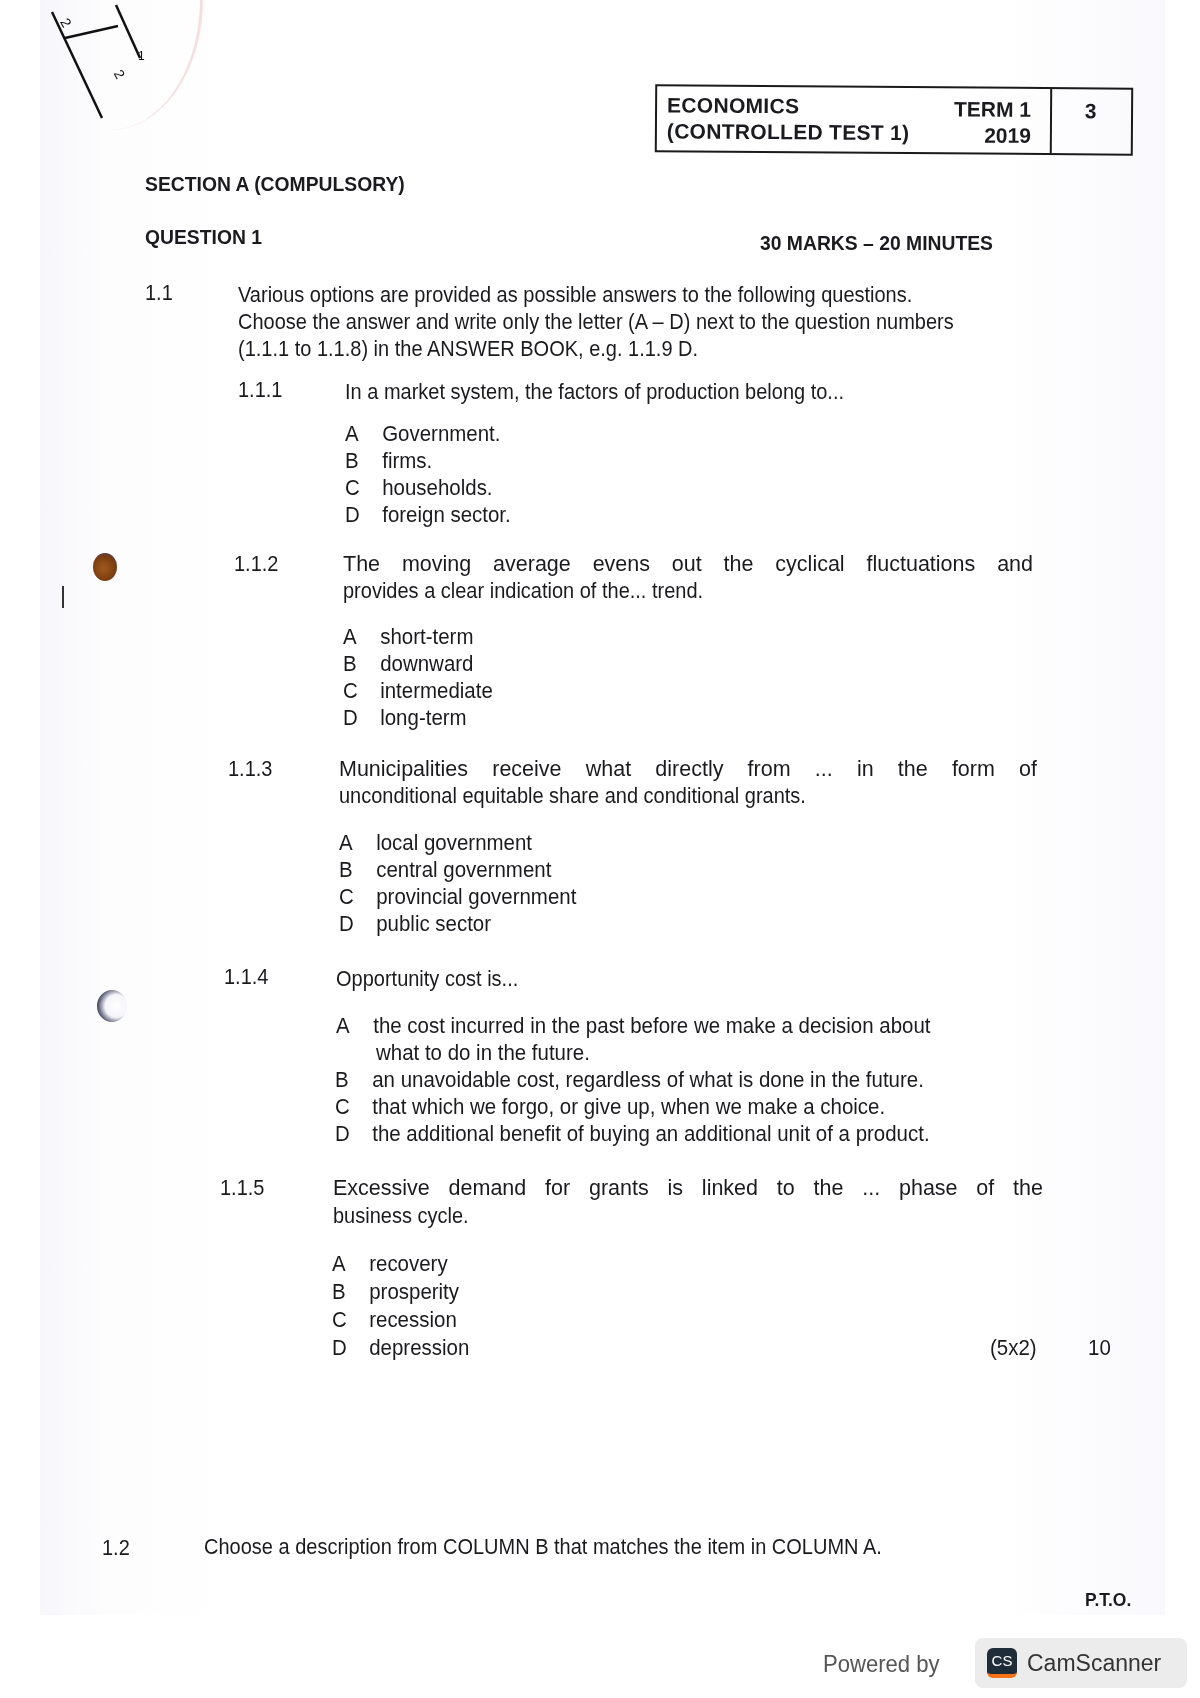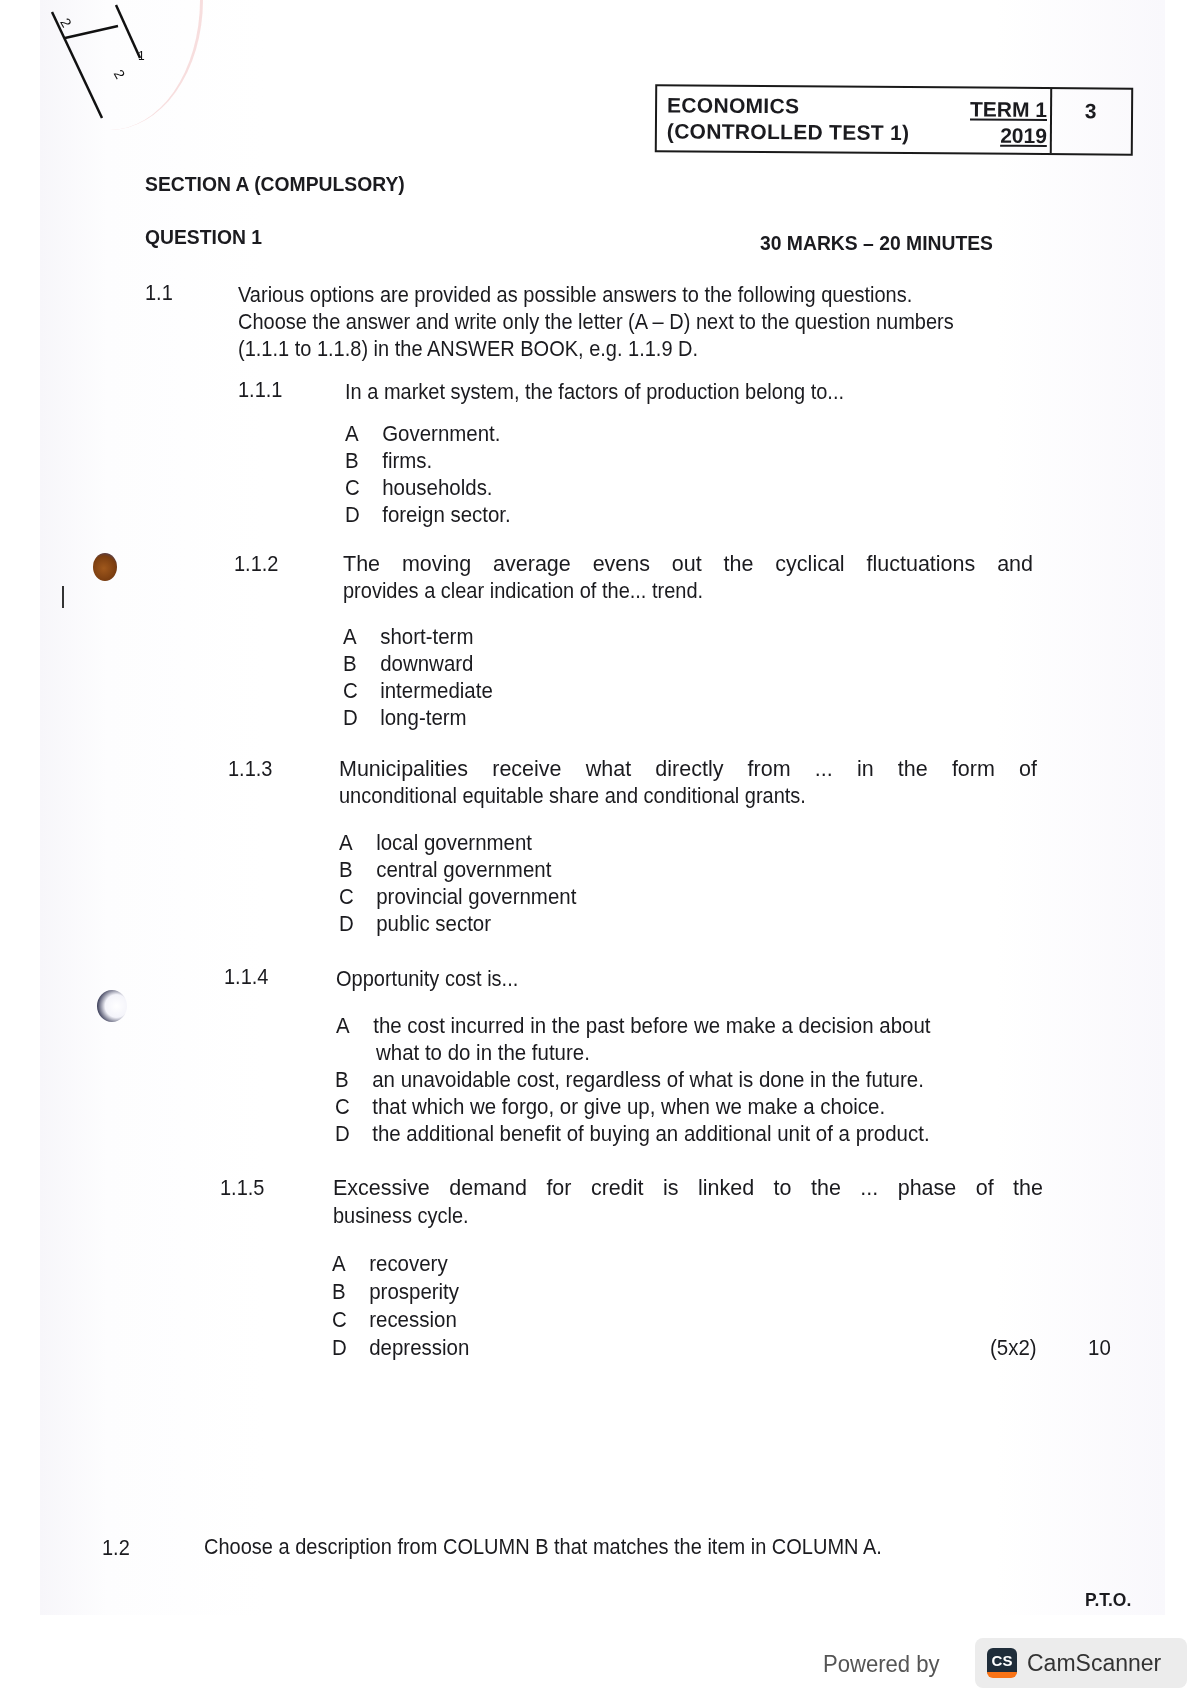--- a/index.html
+++ b/index.html
@@ -13,42 +13,42 @@
     position:absolute; left:40px; top:0; width:1125px; height:1615px;
     background:linear-gradient(90deg,#f7f6fa 0%, #fdfdfe 6%, #ffffff 20%, #ffffff 85%, #f9f8fc 100%);
   }
   .abs { position:absolute; }
   .header-box {
     position:absolute; left:655px; top:86px; width:478px; height:68px;
     border:2.5px solid #1a1a1a; box-sizing:border-box;
     transform:rotate(0.4deg);
   }
   .hb-left { position:absolute; left:10px; top:6px; font-weight:bold; font-size:21px; line-height:26px; letter-spacing:0.3px; }
-  .hb-term { position:absolute; right:84px; top:8px; font-weight:bold; font-size:21px; line-height:26px; text-align:right;text-decoration:underline; }
+  .hb-term { position:absolute; right:100px; top:8px; font-weight:bold; font-size:21px; line-height:26px; text-align:right; }
   .hb-div { position:absolute; left:393px; top:0; bottom:0; border-left:2px solid #1a1a1a; }
   .hb-page { position:absolute; left:393px; right:0; top:10px; text-align:center; font-weight:bold; font-size:21px; }
   .bold { font-weight:bold; }
   .t20 { font-size:21px; }
   .t22 { font-size:22px; }
   .txt { font-size:21.5px; line-height:27px; transform:scaleX(0.93); transform-origin:left top; }
   .opt { position:absolute; font-size:22px; line-height:26.5px; transform:scaleX(0.93); transform-origin:left top; }
   .opt .L { display:inline-block; width:40px; }
   .justify { text-align:justify; text-align-last:justify; }
   .hole {
     position:absolute; border-radius:50%;
   }
   .cs-badge {
     position:absolute; left:975px; top:1638px; width:212px; height:50px;
     background:#ececec; border-radius:8px;
   }
   .cs-logo {
     position:absolute; left:12px; top:10px; width:30px; height:30px;
-    background:#1f2d3a; border-radius:6px; color:#fff; font-weight:bold;
+    background:#1f2d3a; border-radius:6px; color:#fff; font-weight:normal;
     font-size:15px; text-align:center; line-height:26px;
-    border-bottom:6px solid #f97316; box-sizing:border-box;
+    border-bottom:4px solid #f97316; box-sizing:border-box;
   }
   .cs-name { position:absolute; left:52px; top:12px; font-size:23px; color:#333; }
 </style>
 </head>
 <body>
 
 <div class="page-scan"></div>
 
 <svg class="abs" style="left:40px;top:0;" width="120" height="130">
   <path d="M12 12 L62 118" stroke="#111" stroke-width="2.5" fill="none"></path>
@@ -112,21 +112,21 @@
 
 <div class="abs txt" style="left:224px;top:964px;">1.1.4</div>
 <div class="abs txt" style="left:336px;top:966px;">Opportunity cost is...</div>
 <div class="opt" style="left:336px;top:1013px;"><span class="L">A</span><span>the cost incurred in the past before we make a decision about</span></div>
 <div class="opt" style="left:376px;top:1040px;">what to do in the future.</div>
 <div class="opt" style="left:335px;top:1067px;"><span class="L">B</span><span>an unavoidable cost, regardless of what is done in the future.</span></div>
 <div class="opt" style="left:335px;top:1094px;"><span class="L">C</span><span>that which we forgo, or give up, when we make a choice.</span></div>
 <div class="opt" style="left:335px;top:1121px;"><span class="L">D</span><span>the additional benefit of buying an additional unit of a product.</span></div>
 
 <div class="abs txt" style="left:220px;top:1175px;">1.1.5</div>
-<div class="abs txt justify" style="left:333px;top:1175px;width:710px;transform:none;">Excessive demand for credit is linked to the ... phase of the</div>
+<div class="abs txt justify" style="left:333px;top:1175px;width:710px;transform:none;">Excessive demand for grants is linked to the ... phase of the</div>
 <div class="abs txt" style="left:333px;top:1203px;">business cycle.</div>
 <div class="opt" style="left:332px;top:1251px;"><span class="L">A</span><span>recovery</span></div>
 <div class="opt" style="left:332px;top:1279px;"><span class="L">B</span><span>prosperity</span></div>
 <div class="opt" style="left:332px;top:1307px;"><span class="L">C</span><span>recession</span></div>
 <div class="opt" style="left:332px;top:1335px;"><span class="L">D</span><span>depression</span></div>
 
 <div class="opt" style="left:990px;top:1335px;">(5x2)</div>
 <div class="opt" style="left:1088px;top:1335px;">10</div>
 
 <div class="abs txt t22" style="left:102px;top:1535px;">1.2</div>

